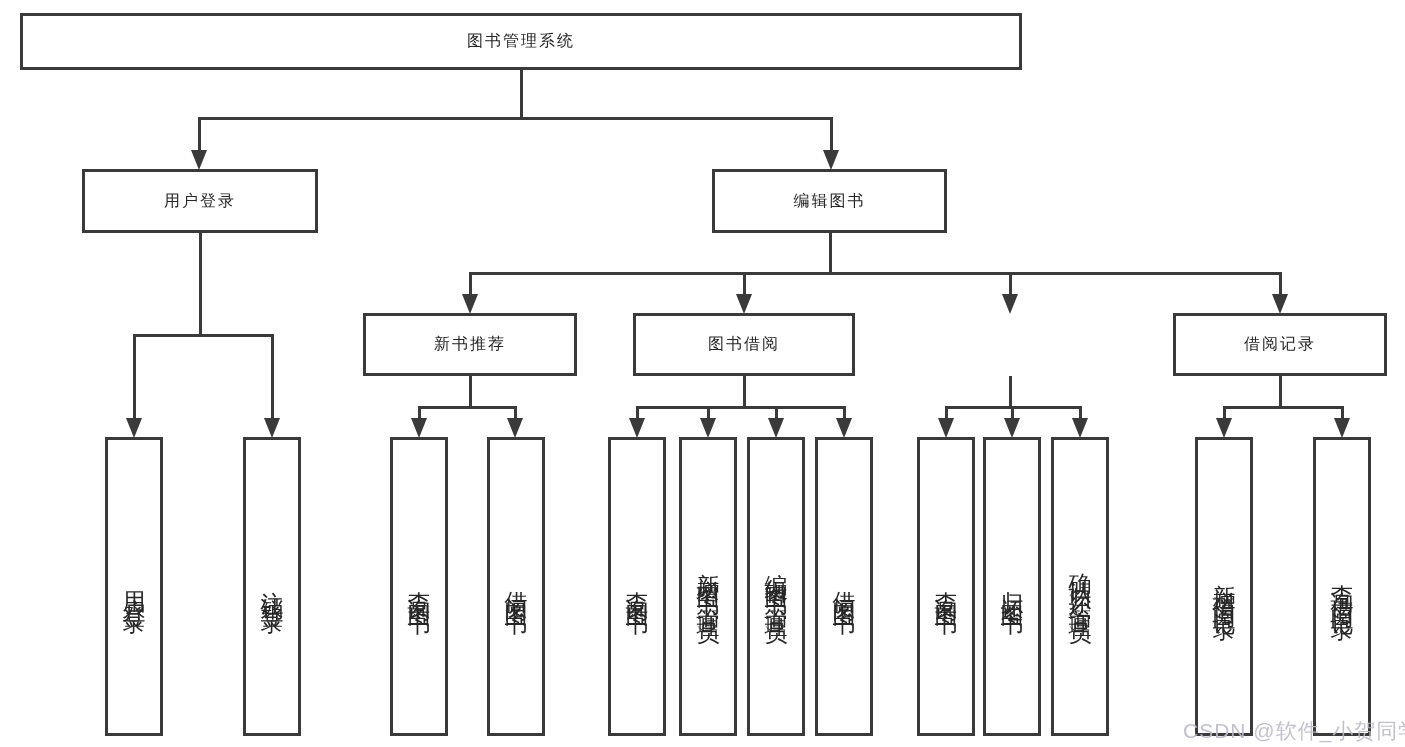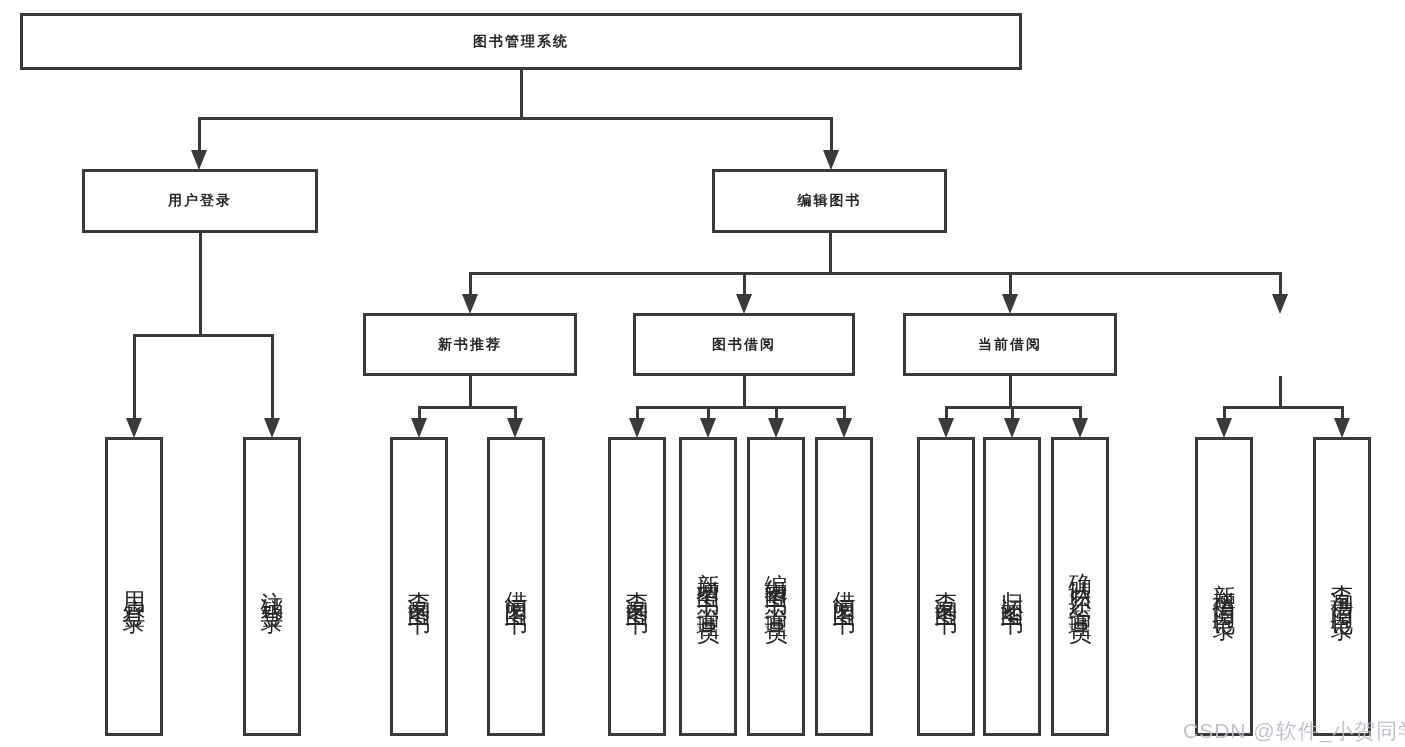--- a/index.html
+++ b/index.html
@@ -16,25 +16,24 @@
     position: absolute;
     background: #ffffff;
     border: 3px solid #3a3a3a;
     box-sizing: border-box;
     display: flex;
     align-items: center;
     justify-content: center;
     z-index: 2;
   }
   .hbox span {
-    font-size: 14px;
+    font-size: 16px;
     letter-spacing: 2px;
     color: #262626;
     white-space: nowrap;
-    font-weight: bold;
   }
   .vbox {
     top: 437px;
     width: 58px;
     height: 299px;
   }
   .vbox span {
     writing-mode: vertical-rl;
     text-orientation: mixed;
     font-size: 23px;
@@ -83,22 +82,22 @@
   <div class="box hbox" style="left:712px;top:169px;width:235px;height:64px">
     <span>编辑图书</span>
   </div>
 
   <div class="box hbox" style="left:363px;top:313px;width:214px;height:63px">
     <span>新书推荐</span>
   </div>
   <div class="box hbox" style="left:633px;top:313px;width:222px;height:63px">
     <span>图书借阅</span>
   </div>
-  <div class="box hbox" style="left:903px;top:313px;width:214px;height:63px">
-    <span>当前借阅</span>
+  <div class="box hbox" style="left:1173px;top:313px;width:214px;height:63px">
+    <span>借阅记录</span>
   </div>
 
   <div class="box vbox" style="left:105px">
     <span>用户登录</span>
   </div>
   <div class="box vbox" style="left:243px">
     <span>注销登录</span>
   </div>
 
   <div class="box vbox" style="left:390px">

